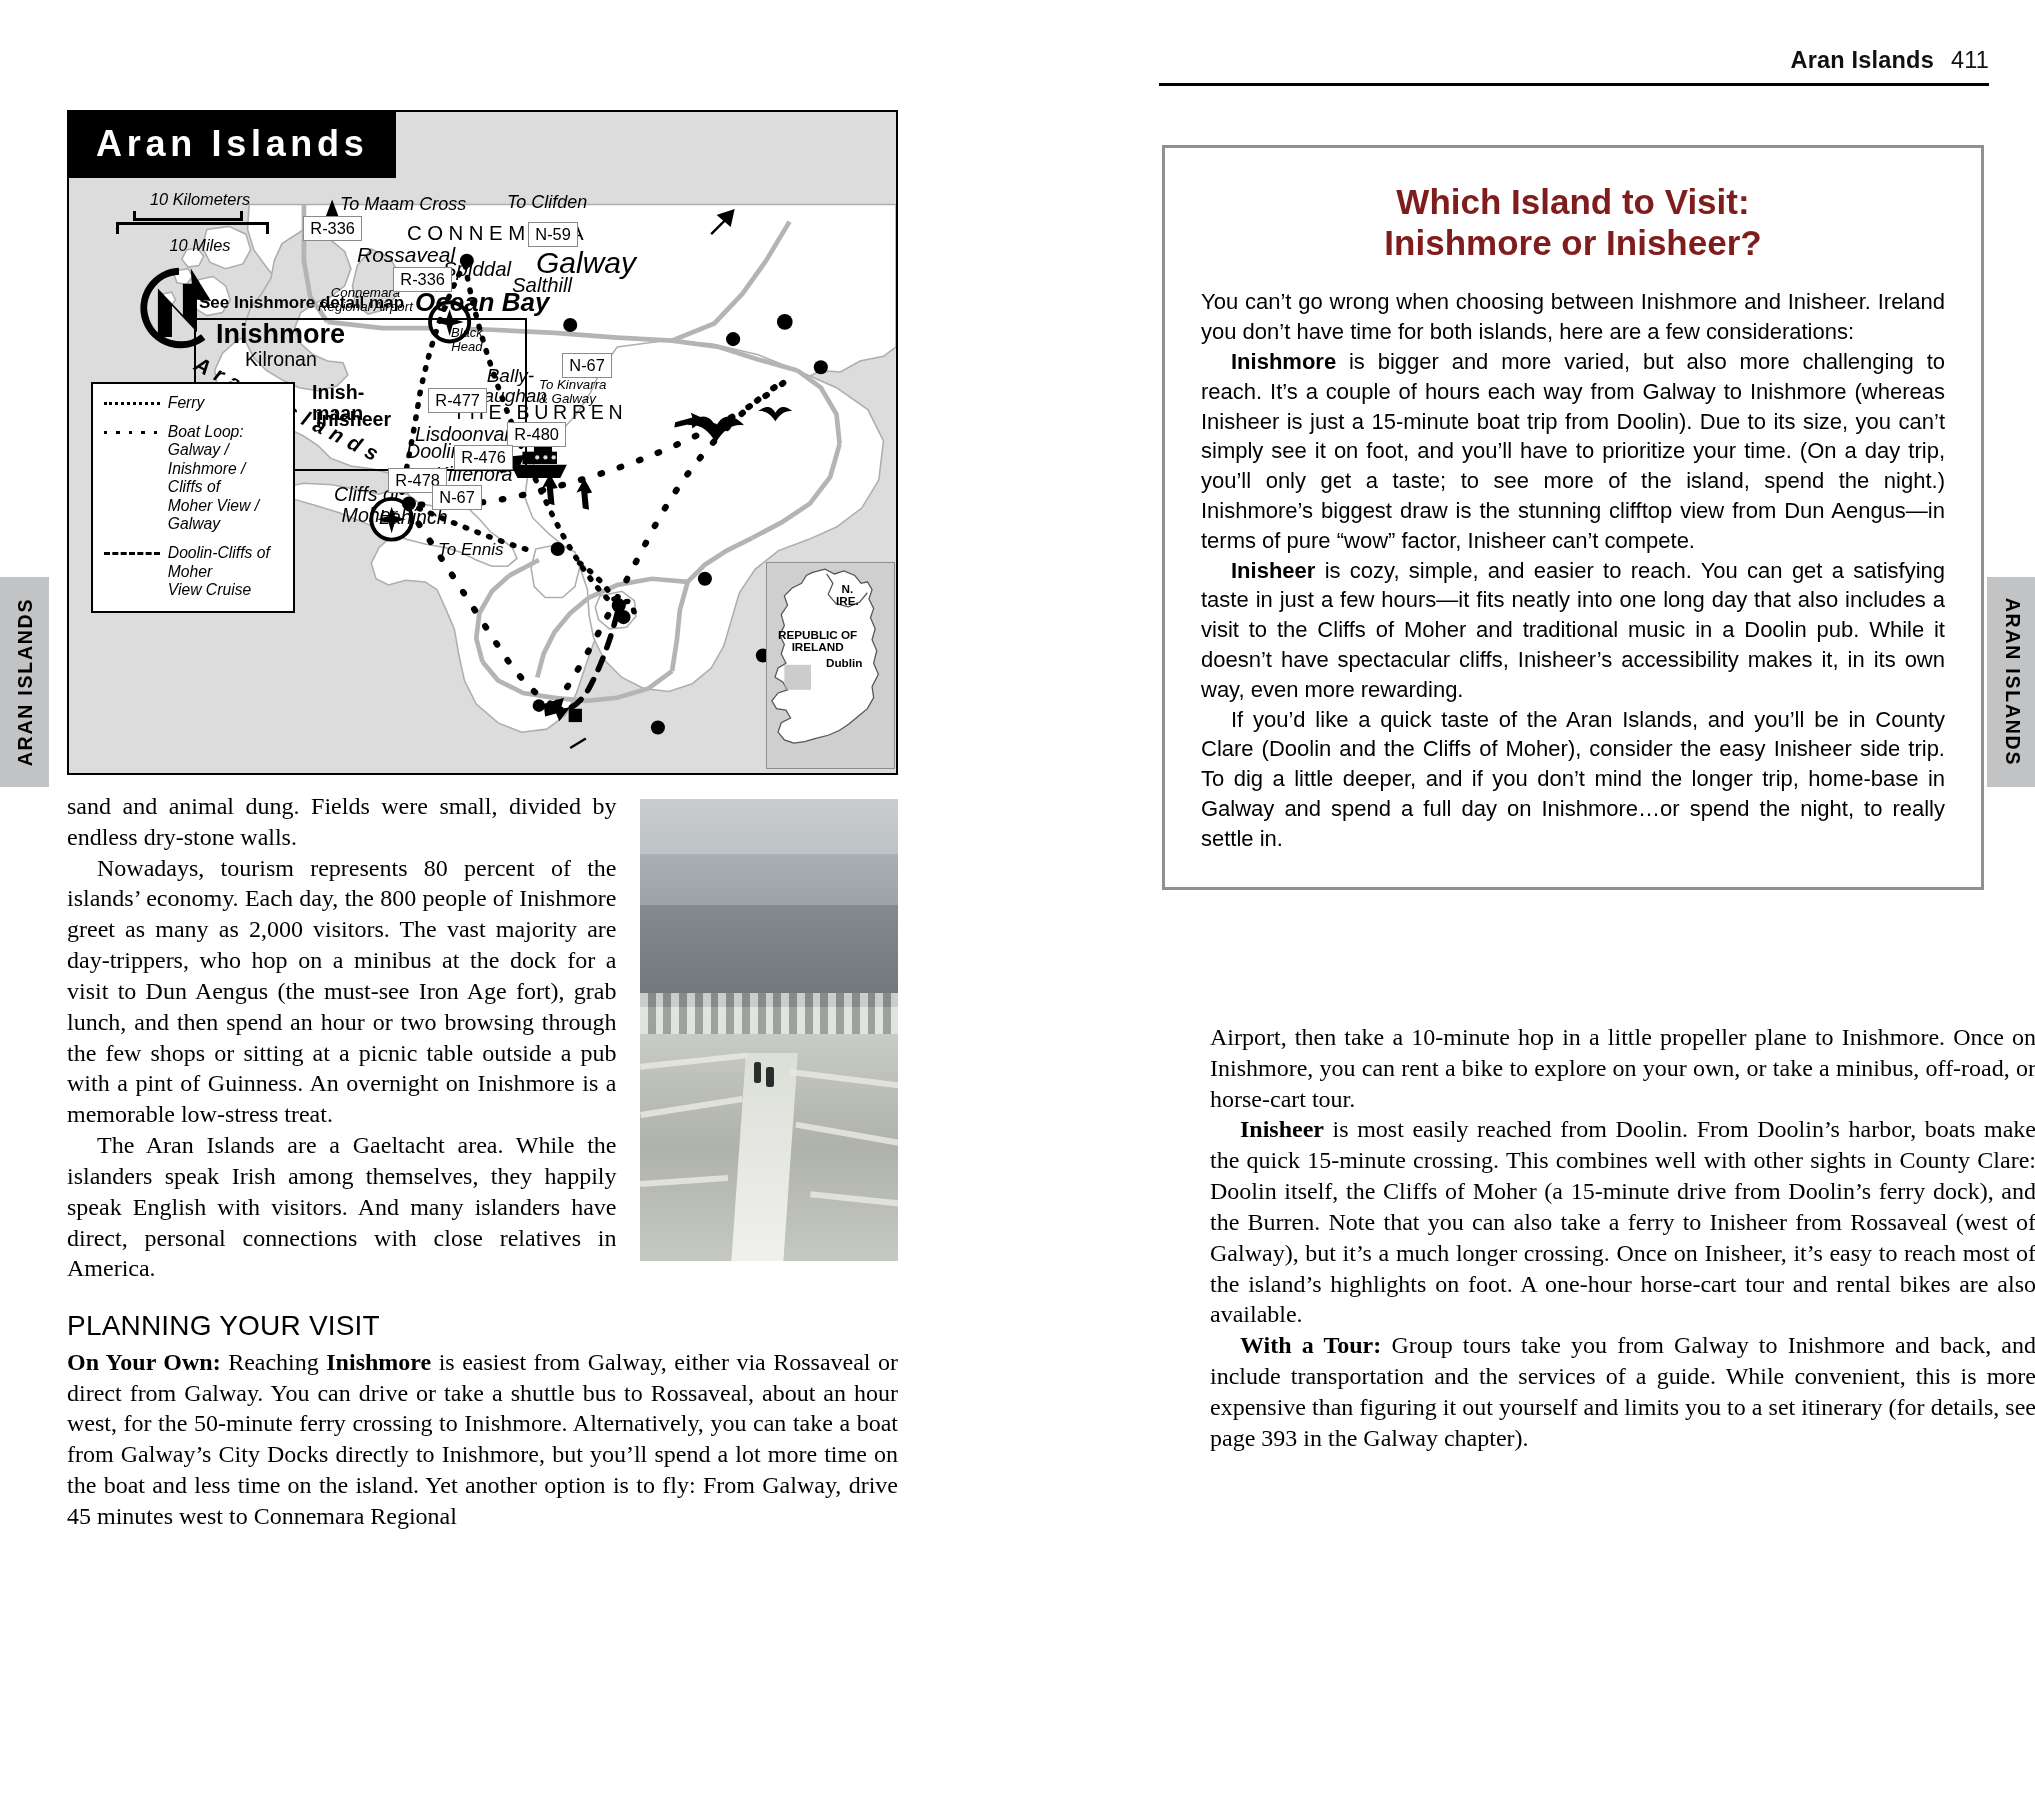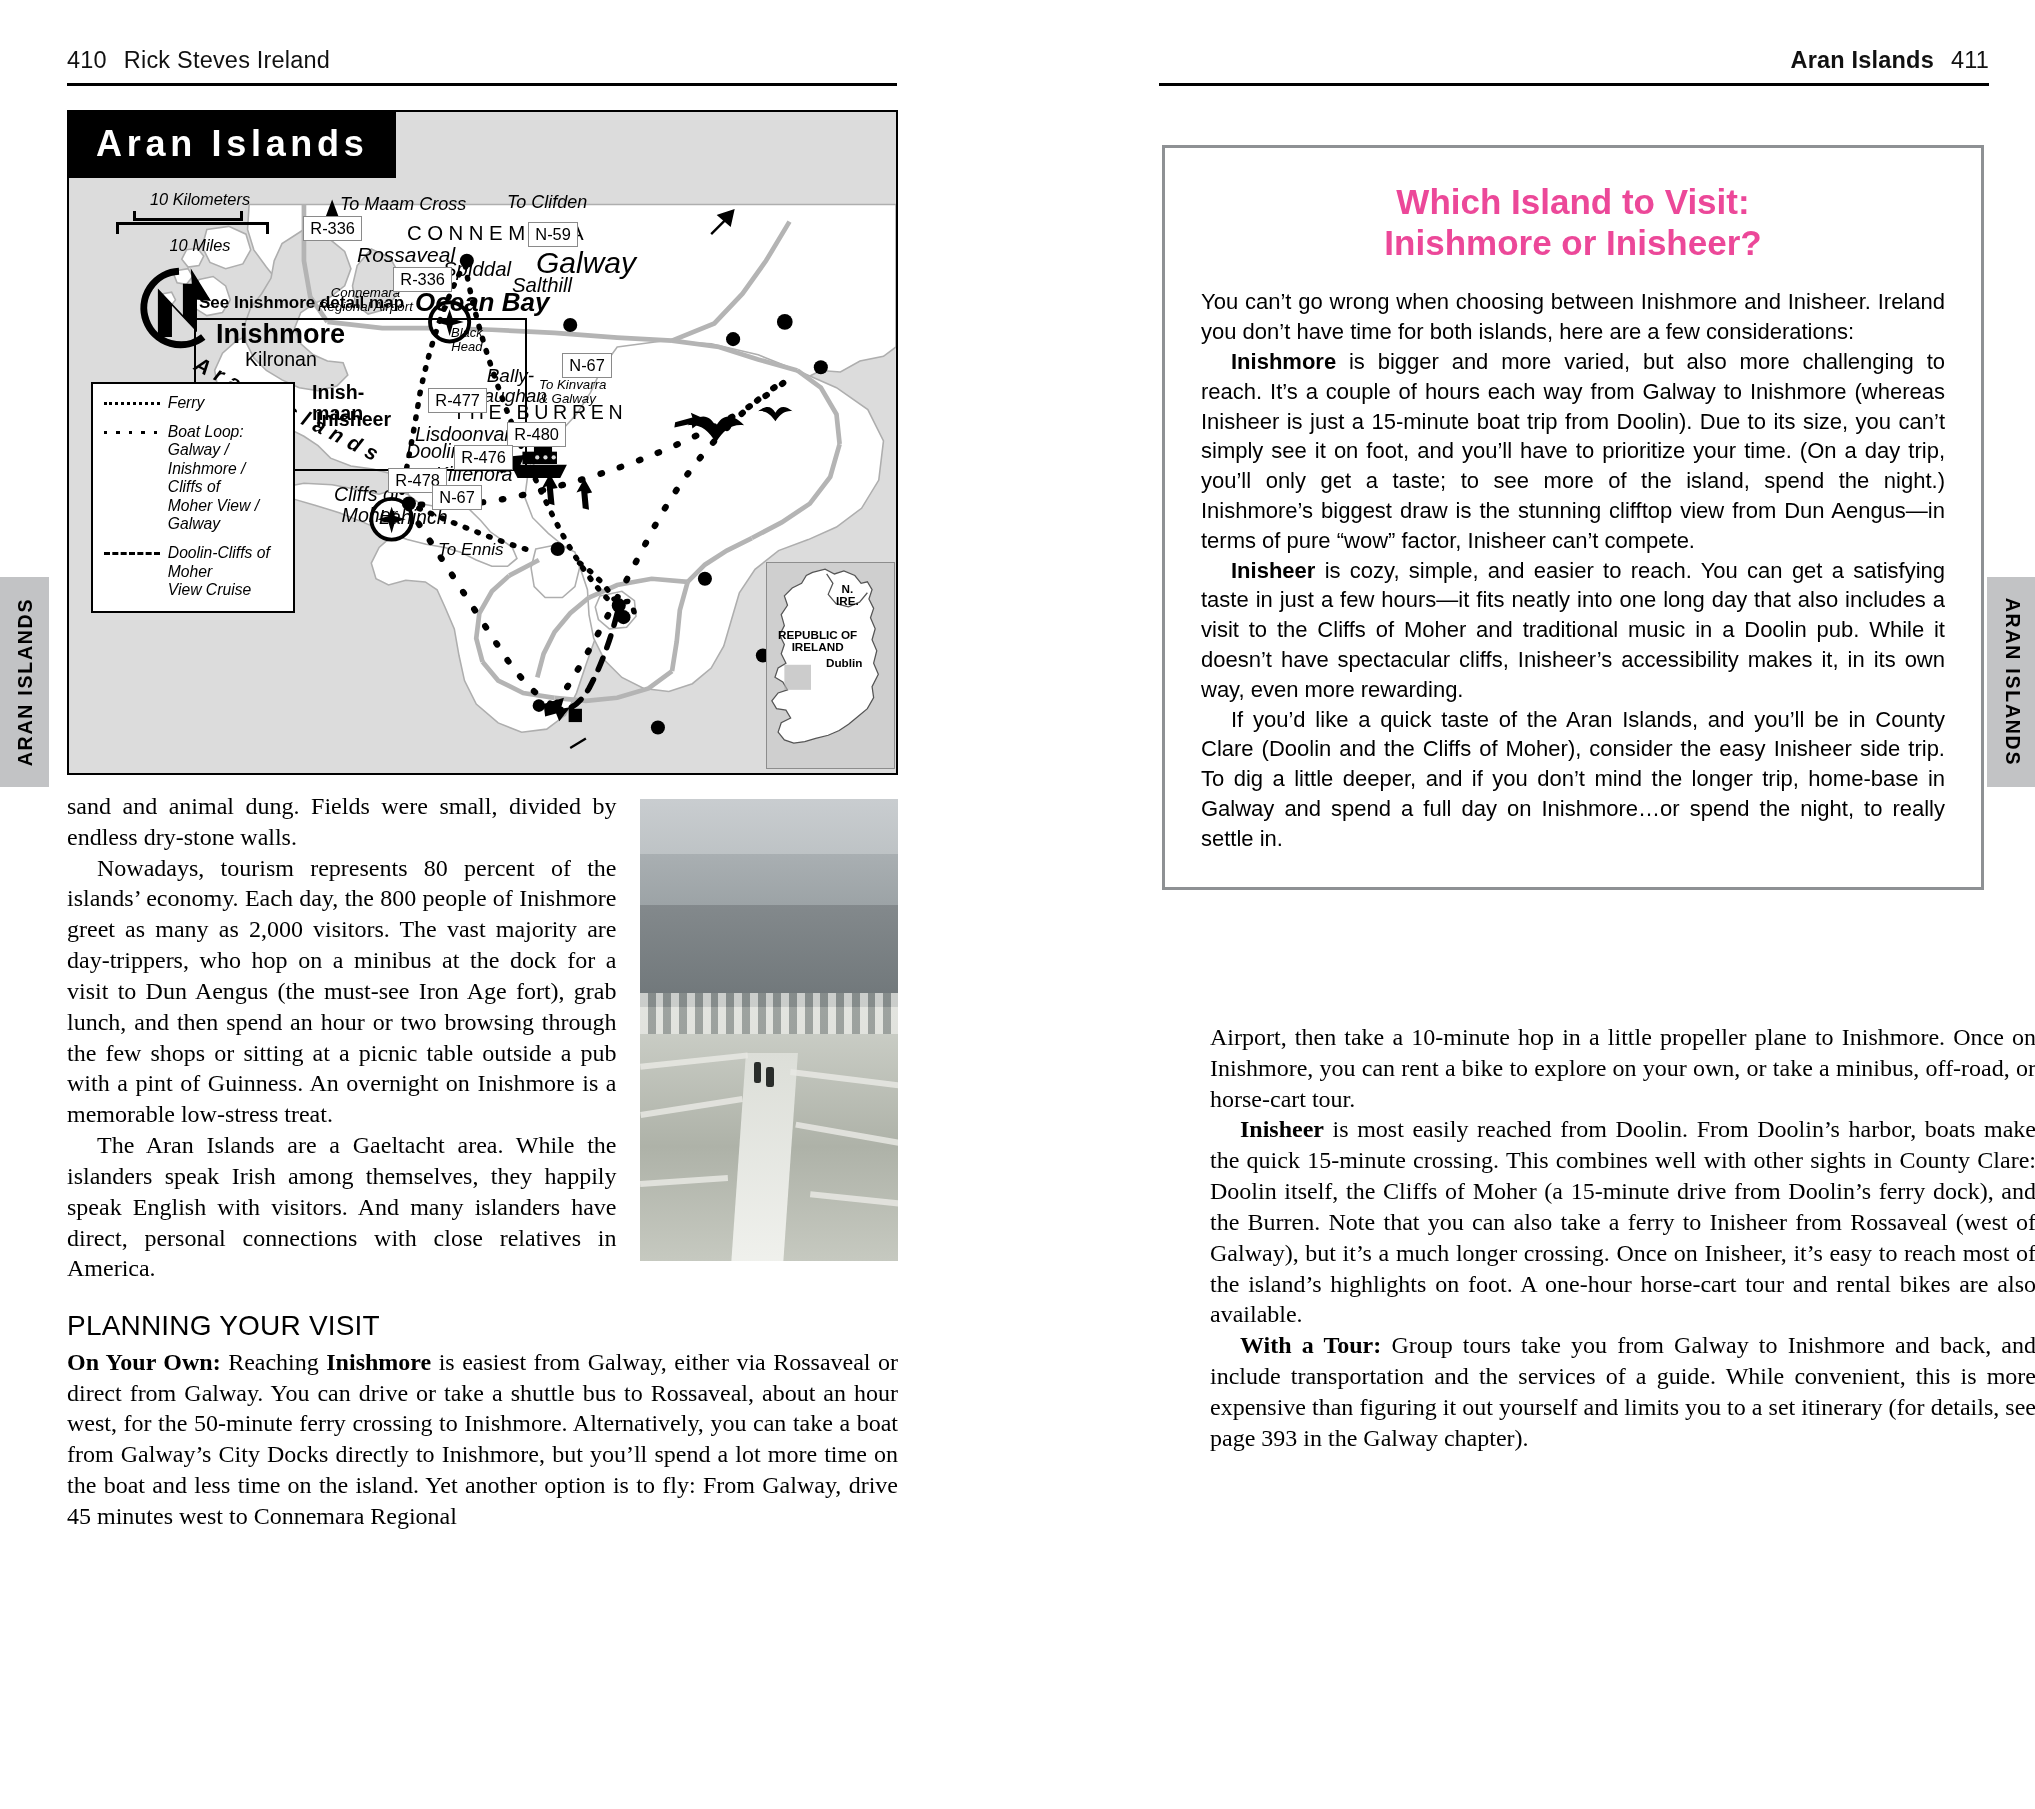--- a/index.html
+++ b/index.html
@@ -94,46 +94,39 @@
               opacity:.75;}
   .photo .road{position:absolute;left:38%;top:55%;width:20%;bottom:-4%;
               background:linear-gradient(#dcded8,#f1f2ee);transform:skewX(-4deg);}
   .photo .fig{position:absolute;width:7.8px;height:20.4px;background:#2a2d2b;border-radius:2.3px;}
 
   
   .sidebar{position:absolute;left:1162px;top:145px;width:822px;
            border:3.9px solid #8e9194;background:#fff;box-sizing:border-box;
            padding:34px 36px 33px;}
   .sbtitle{font-family:"Liberation Sans",sans-serif;font-weight:700;font-size:35px;
-           color:#ec4899;text-align:center;line-height:1.17;margin-bottom:23.5px;}
+           color:#7f1d1d;text-align:center;line-height:1.17;margin-bottom:23.5px;}
   .sbbody{font-family:"Liberation Sans",sans-serif;font-size:22px;line-height:1.355;
           text-align:justify;}
   .sbbody p{margin:0;text-indent:30px;}
   .sbbody p.noind{text-indent:0;}
   .sbbody b{font-weight:700;}
 </style>
 </head>
 <body>
 
 <div class="page">
 
   <div class="tab left">
     <span>ARAN ISLANDS</span>
   </div>
   <div class="tab right">
     <span>ARAN ISLANDS</span>
   </div>
 
-  <div class="col-left">
-    <div class="runhead">
-      <span class="folio">410</span>
-      <span class="book">Rick Steves Ireland</span>
-    </div>
-    <div class="rule"></div>
-  </div>
 
   <div class="map">
 
     <svg width="827" height="661" viewBox="0 0 1056 844">
 
       <path fill="#ffffff" stroke="#aeaeae" stroke-width="2" d="
         M 230,118 L 1056,118 L 1056,300 L 1040,312 L 1010,318 L 985,332 L 960,330
         L 930,345 L 905,372 L 880,392 L 866,420 L 880,452 L 900,470 L 905,500
         L 895,540 L 875,566 L 845,586 L 805,596 L 760,600 L 720,614 L 690,640
         L 672,672 L 660,706 L 648,742 L 634,770 L 610,788 L 578,792 L 548,780

